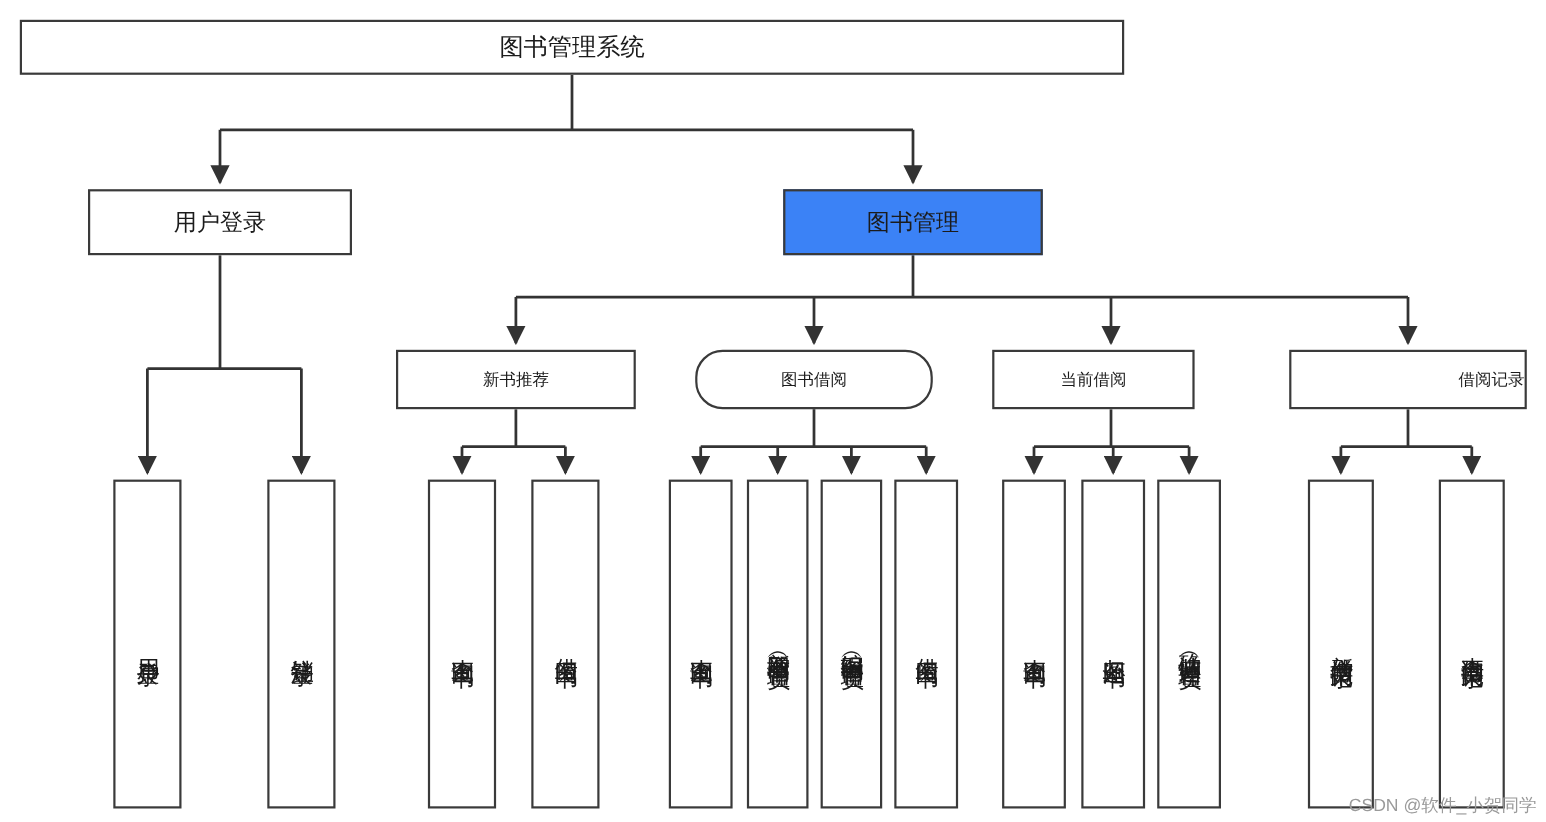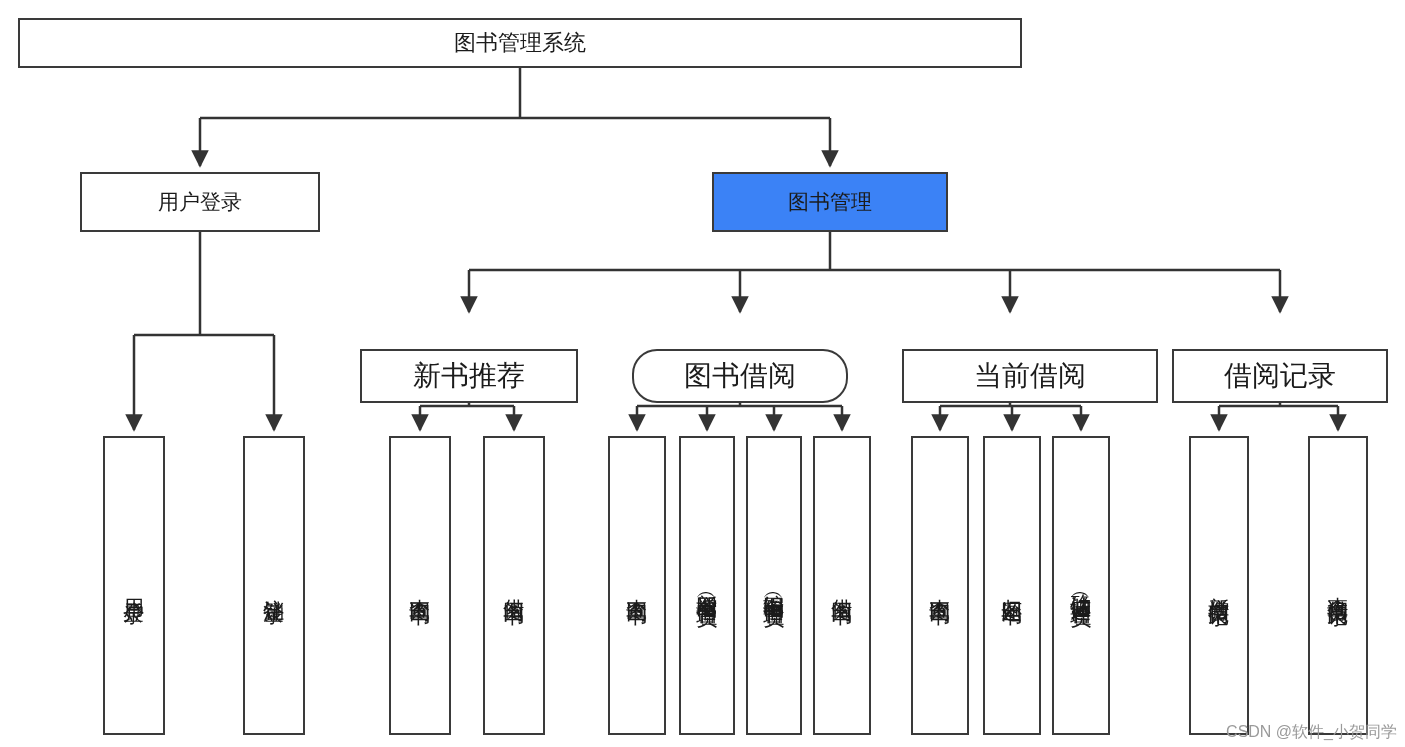--- a/index.html
+++ b/index.html
@@ -15,21 +15,21 @@
     box-sizing:border-box;
     background:#ffffff;
     border:2px solid #3a3a3a;
     display:flex;
     align-items:center;
     justify-content:center;
     color:#1b1b1b;
   }
   .node.root{font-size:22px;text-align:right;}
   .node.lvl1{font-size:21px;}
-  .node.lvl2{font-size:28px;margin-top:31px;}
+  .node.lvl2{font-size:15px;}
 
   .node.leaf{
     font-size:21px;
     line-height:1.12;
     padding:6px 0;
     align-items:center;
     justify-content:center;
   }
   .vtext{
     writing-mode:vertical-rl;
@@ -113,24 +113,24 @@
   <div class="node lvl1" id="n-l1-1" style="left: 712px; top: 172px; width: 236px; height: 60px; border-color: rgb(58, 58, 58); background: #3b82f6; color: rgb(27, 27, 27);">
     <span>图书管理</span>
   </div>
 
   <div class="node lvl2" id="n-l2-0" style="left: 360px; top: 318px; width: 218px; height: 54px; border-color: rgb(58, 58, 58); background: rgb(255, 255, 255); color: rgb(27, 27, 27);">
     <span>新书推荐</span>
   </div>
   <div class="node lvl2" id="n-l2-1" style="left: 632px; top: 318px; width: 216px; height: 54px; border-color: rgb(58, 58, 58); background: rgb(255, 255, 255); color: rgb(27, 27, 27); border-radius: 25px;">
     <span>图书借阅</span>
   </div>
-  <div class="node lvl2" id="n-l2-2" style="left: 902px; top: 318px; width: 256px; height: 54px; border-color: rgb(58, 58, 58); background: rgb(255, 255, 255); color: rgb(27, 27, 27);">
+  <div class="node lvl2" id="n-l2-2" style="left: 902px; top: 318px; width: 184px; height: 54px; border-color: rgb(58, 58, 58); background: rgb(255, 255, 255); color: rgb(27, 27, 27);">
     <span>当前借阅</span>
   </div>
-  <div class="node lvl2" id="n-l2-3" style="left: 1172px; top: 318px; width: 216px; height: 54px; border-color: rgb(58, 58, 58); background: rgb(255, 255, 255); color: rgb(27, 27, 27);">
+  <div class="node lvl2" id="n-l2-3" style="left: 1172px; top: 318px; width: 216px; height: 54px; border-color: rgb(58, 58, 58); background: rgb(255, 255, 255); color: rgb(27, 27, 27); justify-content: flex-end;">
     <span>借阅记录</span>
   </div>
 
   <div class="node leaf" id="n-lf-0" style="left: 103px; top: 436px; width: 62px; height: 299px; border-color: rgb(58, 58, 58); background: rgb(255, 255, 255); color: rgb(27, 27, 27);">
     <span class="vtext">用户登录</span>
   </div>
   <div class="node leaf" id="n-lf-1" style="left: 243px; top: 436px; width: 62px; height: 299px; border-color: rgb(58, 58, 58); background: rgb(255, 255, 255); color: rgb(27, 27, 27);">
     <span class="vtext">注销登录</span>
   </div>
   <div class="node leaf" id="n-lf-2" style="left: 389px; top: 436px; width: 62px; height: 299px; border-color: rgb(58, 58, 58); background: rgb(255, 255, 255); color: rgb(27, 27, 27);">

